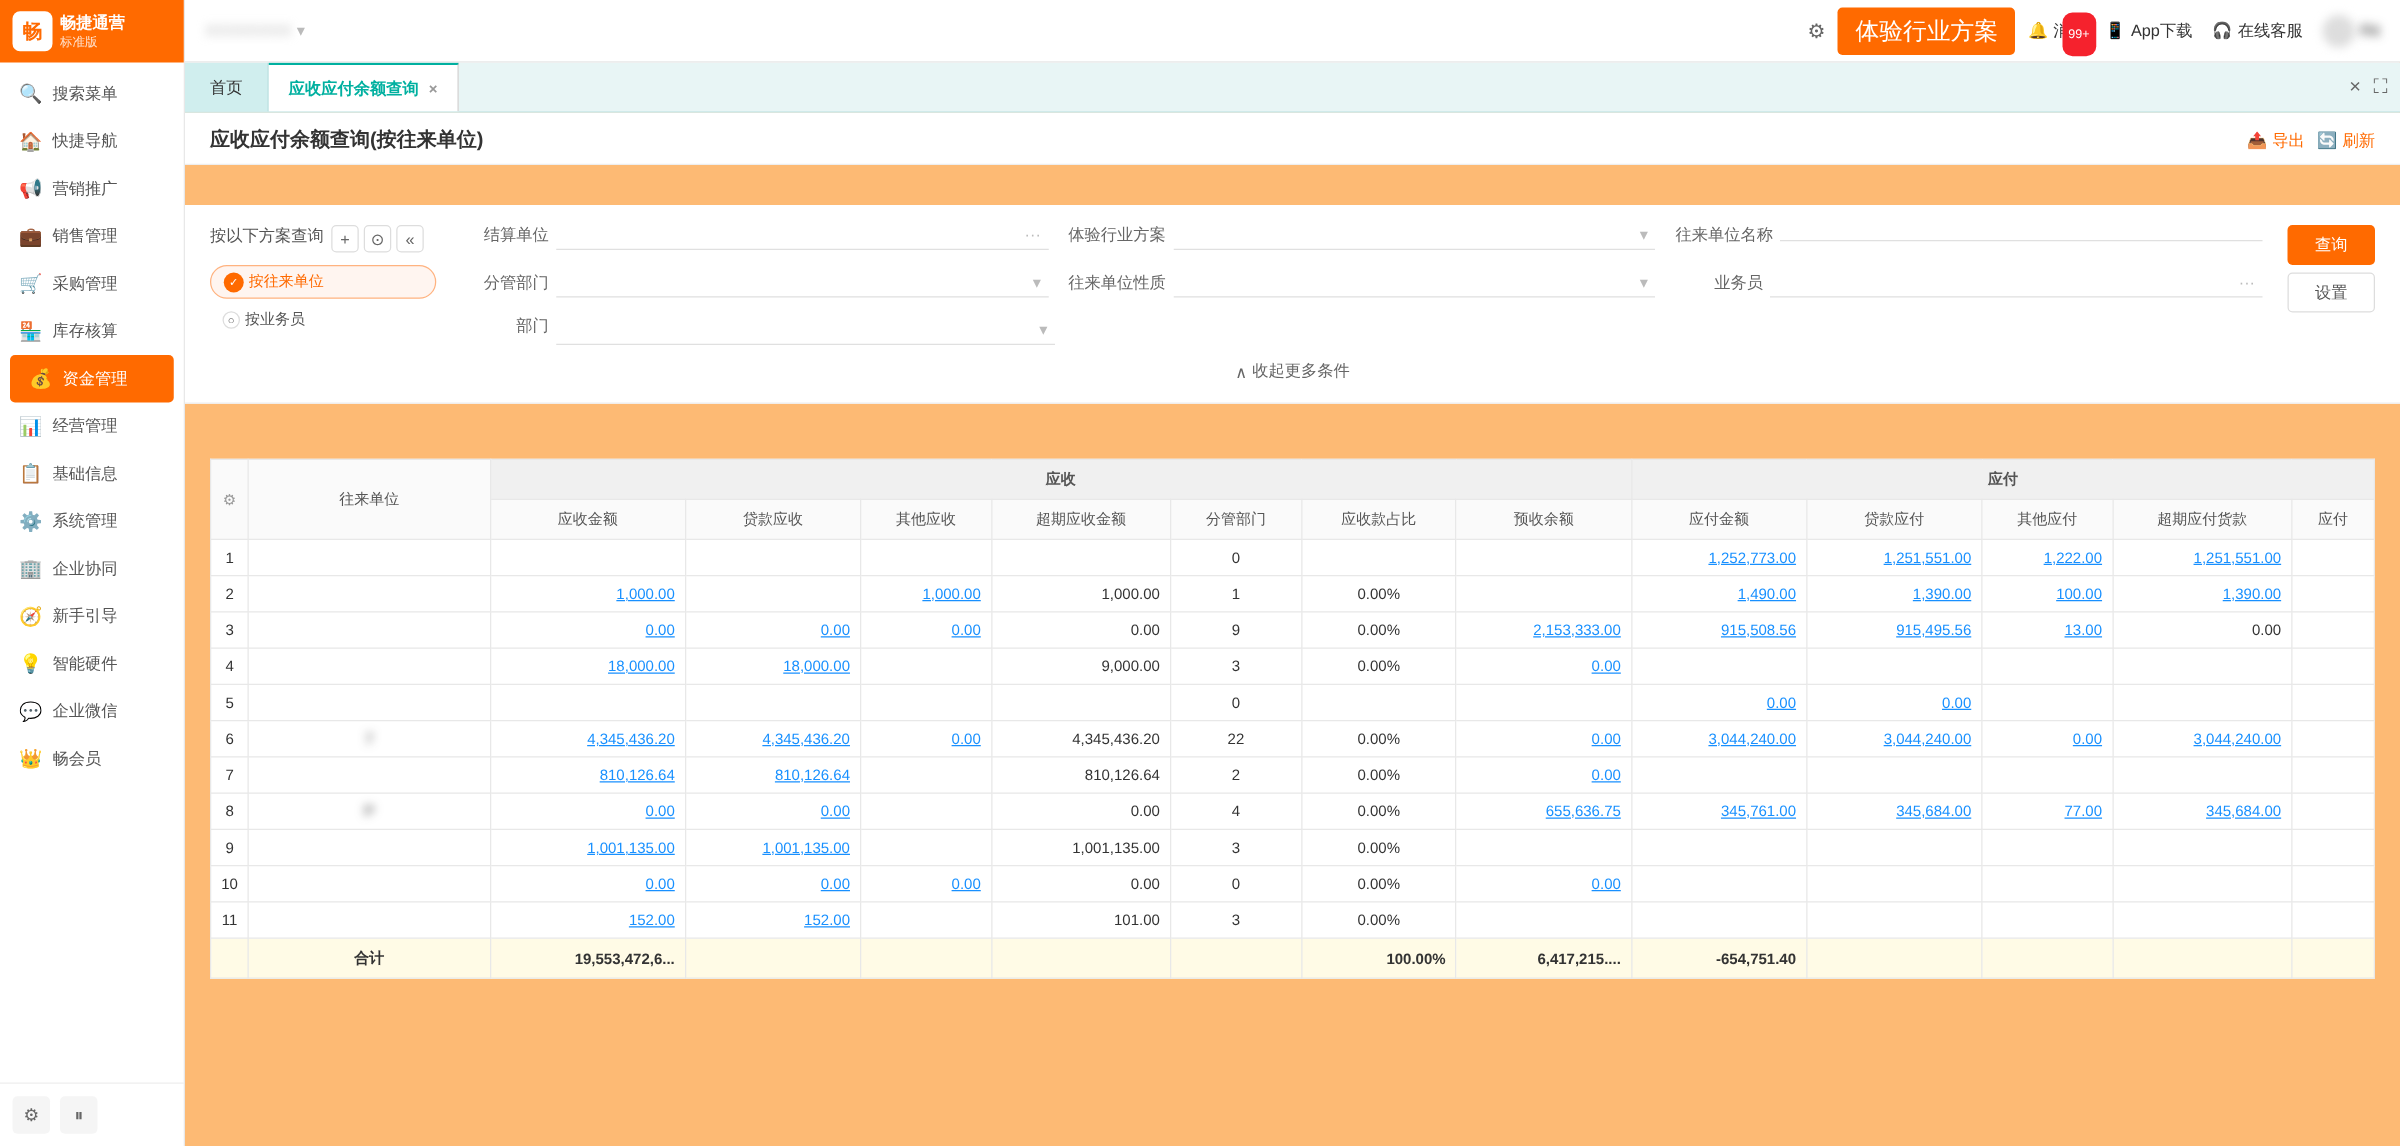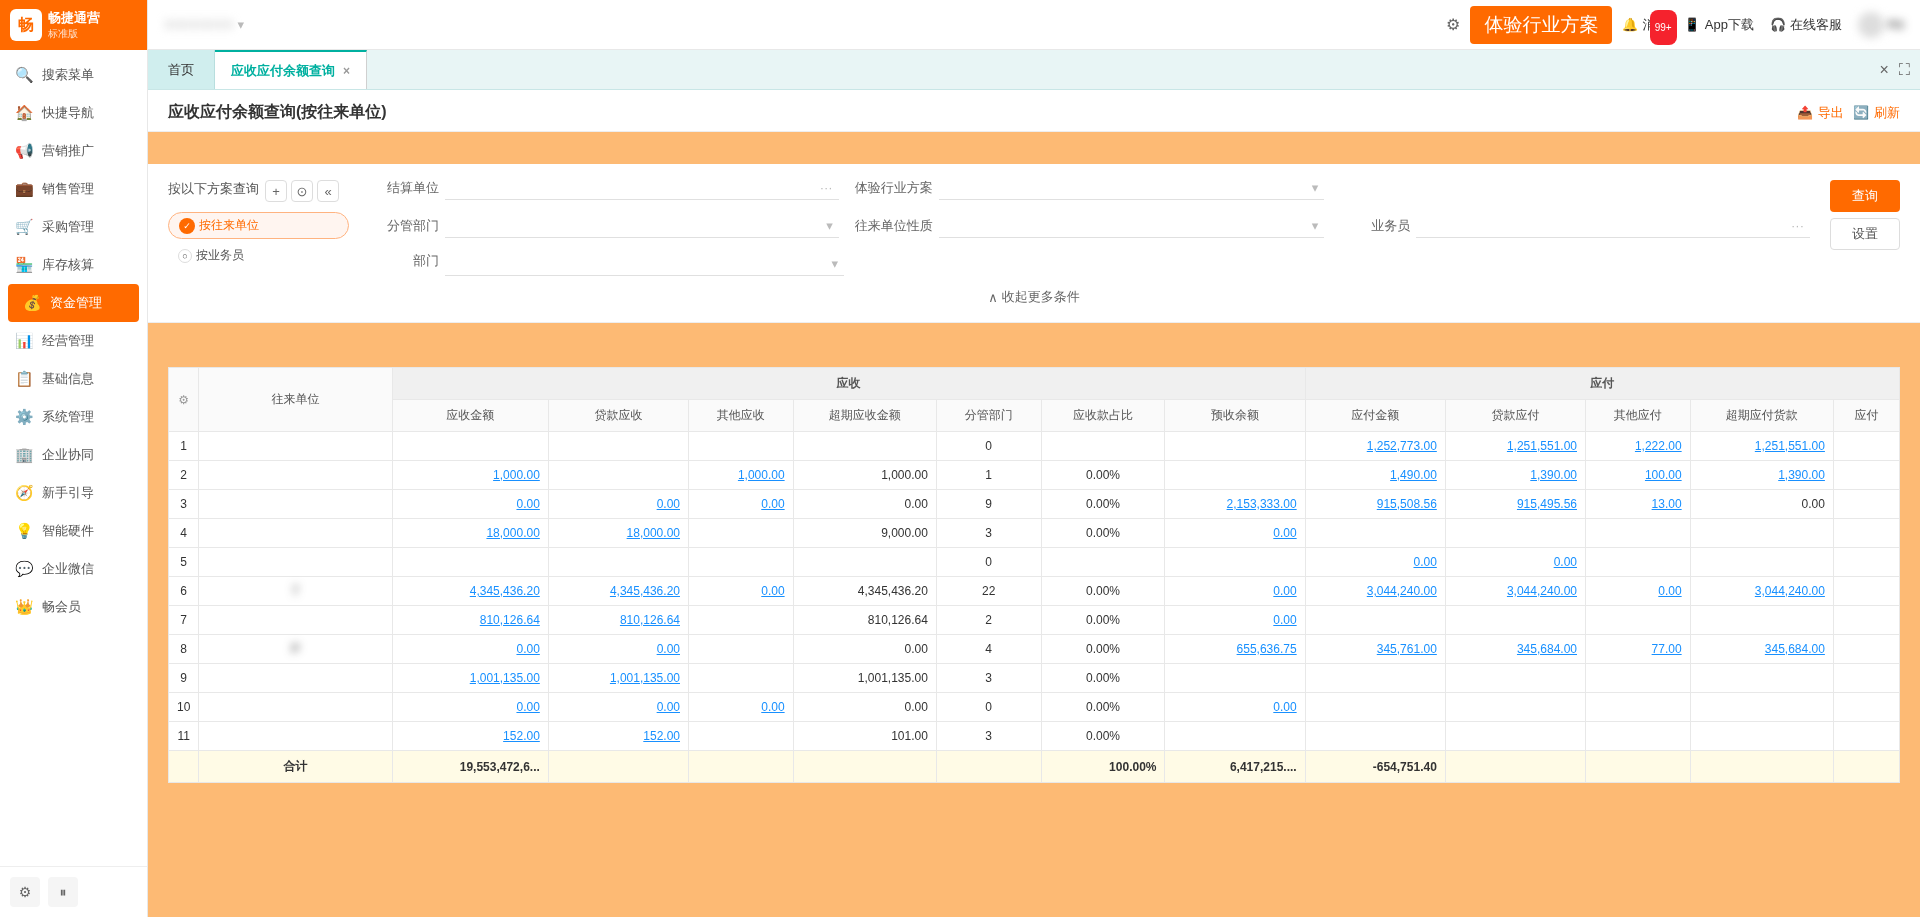--- a/index.html
+++ b/index.html
@@ -316,20 +316,24 @@
               <span>···</span>
             </div>
           </div>
           <div style="display:flex;align-items:center;gap:6px">
             <span class="field-label">体验行业方案</span>
             <div class="field-select">
               <span></span>
                 <span>▾</span>
             </div>
           </div>
+          <div style="display:flex;align-items:center;gap:6px">
+            <span class="field-label">往来单位名称</span>
+            <div class="field-input-box" style="flex:1"></div>
+          </div>
         </div>
 
         <div style="display:grid;grid-template-columns:1fr 1fr 1fr;gap:16px;margin-bottom:14px;align-items:center">
           <div style="display:flex;align-items:center;gap:6px">
             <span class="field-label">分管部门</span>
             <div class="field-select">
               <span></span>
                 <span>▾</span>
             </div>
           </div>

